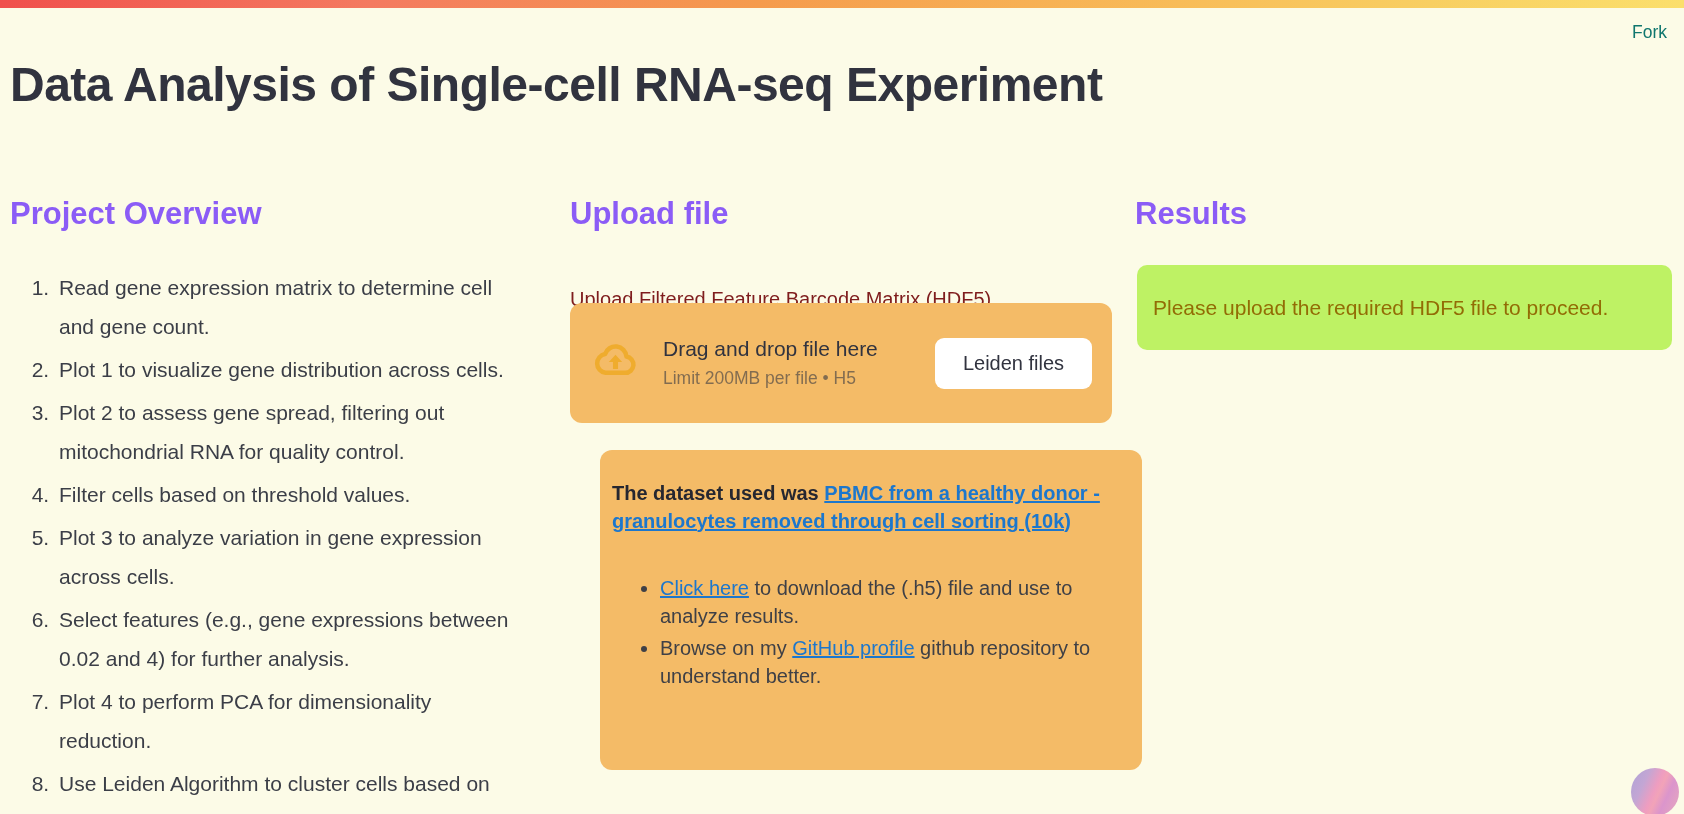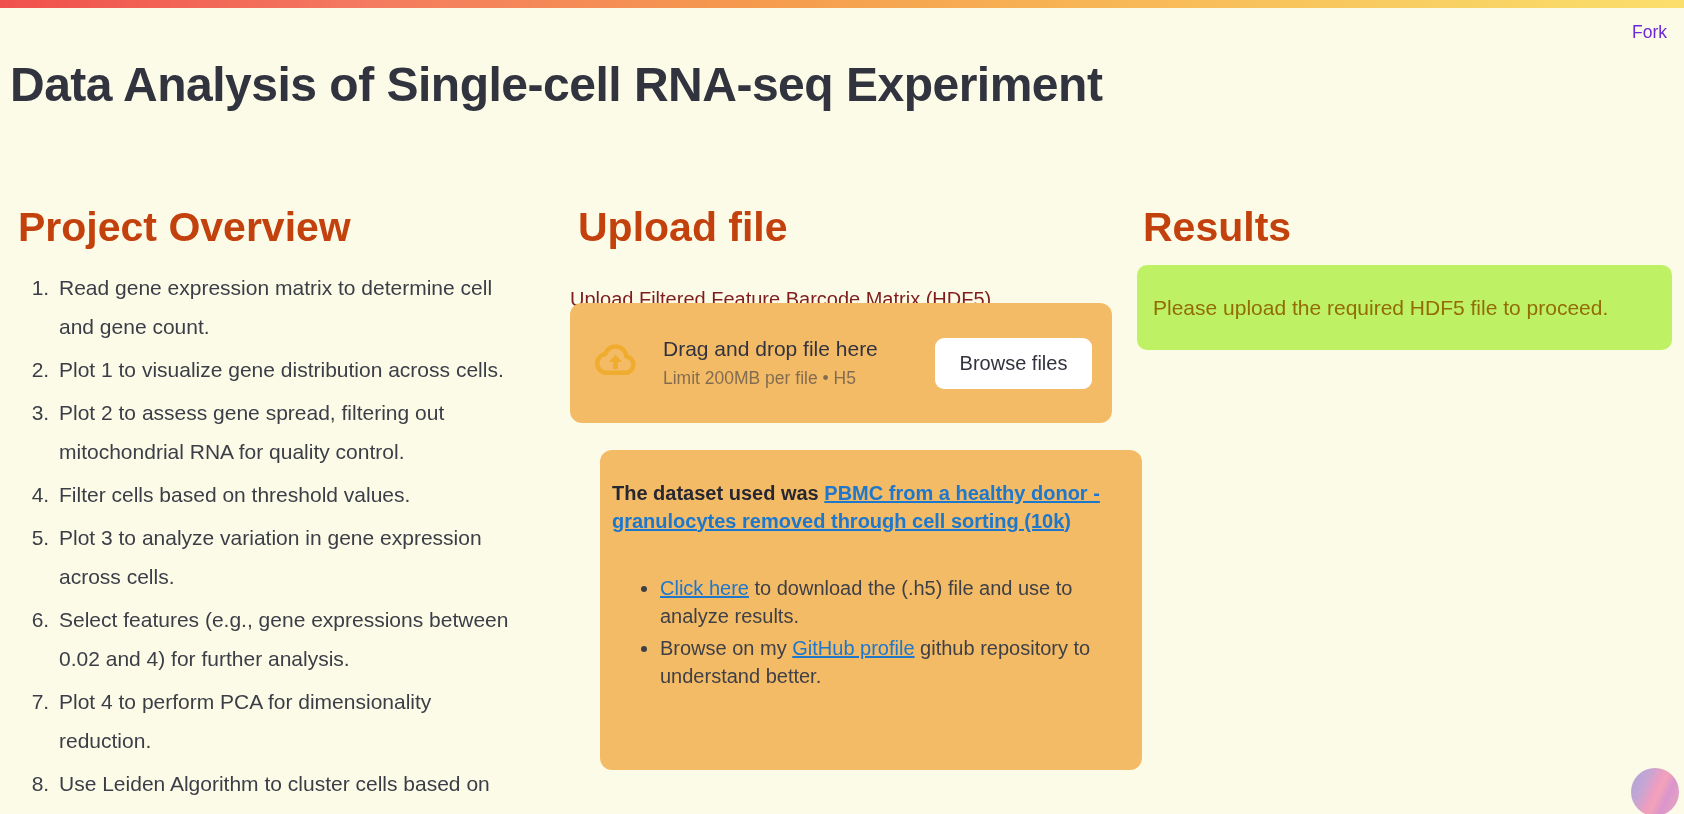--- a/index.html
+++ b/index.html
@@ -10,31 +10,31 @@
     font-family: "Liberation Sans", "DejaVu Sans", sans-serif;
     color: #31333F;
     position: relative;
   }
   .decoration {
     position: absolute; top: 0; left: 0; width: 100%; height: 8px;
     background: linear-gradient(90deg, #F0504C 0%, #F47A60 22%, #F59B4D 45%, #F8BC58 70%, #F8CF62 85%, #FBDF6C 100%);
   }
   .fork-button {
     position: absolute; top: 21px; right: 11px;
-    font-size: 17.5px; color: #6d28d9; cursor: pointer;
+    font-size: 17.5px; color: #0f766e; cursor: pointer;
     background: none; border: none; font-family: inherit;
   }
   .page-title {
     position: absolute; left: 10px; top: 57px; margin: 0;
     font-size: 48px; font-weight: 700; letter-spacing: -0.5px; color: #31333F;
     white-space: nowrap;
   }
   .section-heading {
-    position: absolute; top: 196px; margin: 8px;
-    font-size: 41px; font-weight: 700; color: #c2410c;
+    position: absolute; top: 196px; margin: 0;
+    font-size: 31px; font-weight: 700; color: #8b5cf6;
     white-space: nowrap;
   }
   #heading-overview { left: 10px; }
   #heading-upload   { left: 570px; }
   #heading-results  { left: 1135px; }
 
   
   .overview-list {
     position: absolute; left: 10px; top: 268px; width: 548px;
     margin: 0; padding: 0 0 0 45px;
@@ -126,21 +126,21 @@
   <span class="cloud">
     <svg width="47" height="47" viewBox="0 0 24 24">
       <path fill="none" stroke="#EFAC2E" stroke-width="2.3" stroke-linecap="round" stroke-linejoin="round" d="M6.9 17.8h10a4.2 4.2 0 0 0 .7-8.35A5.6 5.6 0 0 0 6.7 8.2a4.85 4.85 0 0 0 .2 9.6z"></path>
       <path fill="#EFAC2E" d="M12 8.6l3.4 3.6h-2.1v3.6h-2.6v-3.6H8.6z"></path>
     </svg>
   </span>
   <span class="dz-text">
     <span class="dz-instructions">Drag and drop file here</span>
     <span class="dz-limit">Limit 200MB per file • H5</span>
   </span>
-  <button class="browse-button">Browse files</button>
+  <button class="browse-button">Leiden files</button>
 </div>
 
 <div class="info-box">
   <p class="info-header">
     <span>The dataset used was </span><a>PBMC from a healthy donor - granulocytes removed through cell sorting (10k)</a>
   </p>
   <ul class="info-bullets">
     <li>
       <a>Click here</a><span> to download the (.h5) file and use to analyze results.</span>
     </li>

